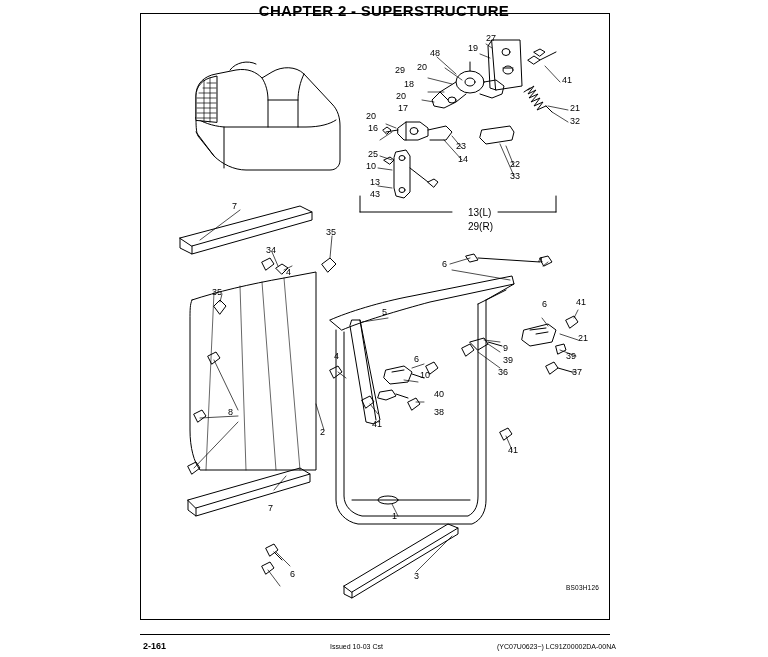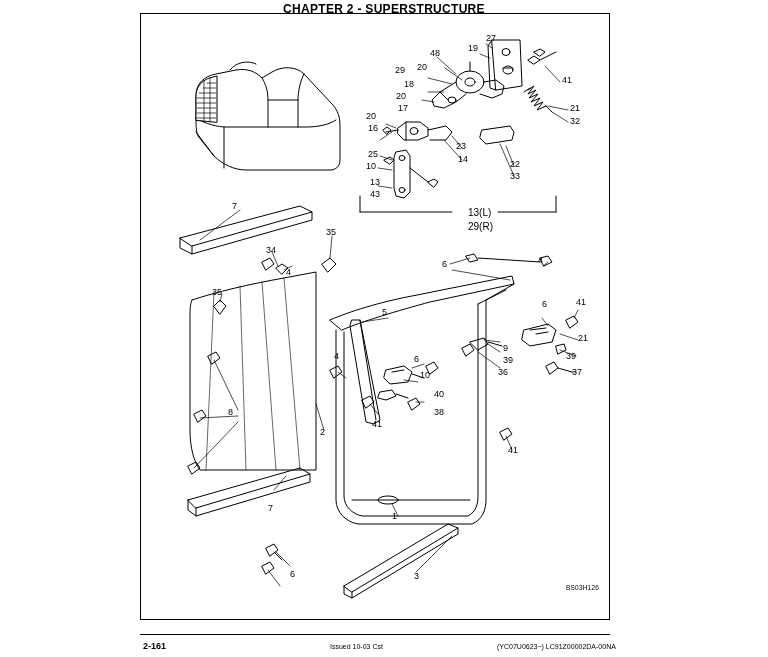--- a/index.html
+++ b/index.html
@@ -20,21 +20,21 @@
     left: 0; top: 0;
     width: 768px;
     height: 657px;
   }
   .hdr {
     position: absolute;
     top: 2px;
     left: 0;
     width: 768px;
     text-align: center;
-    font-size: 12px;
+    font-size: 15px;
     font-weight: bold;
     letter-spacing: 0.3px;
   }
   .rule-top {
     position: absolute;
     left: 140px;
     top: 13px;
     width: 470px;
     height: 1px;
     background: #000;

